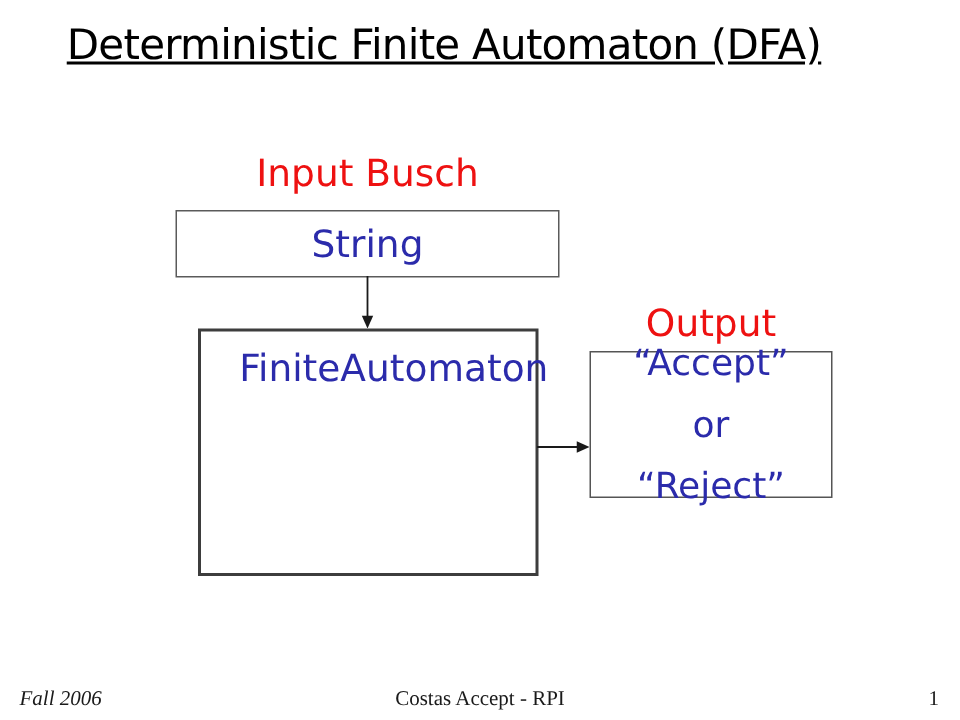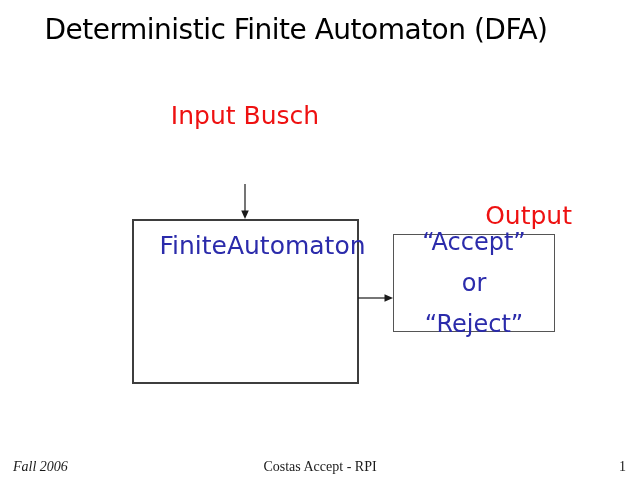--- a/index.html
+++ b/index.html
@@ -18,38 +18,38 @@
   .slide-title {
     position: absolute;
     top: 13px;
     left: 0;
     width: 592px;
     text-align: center;
     font-size: 28px;
     letter-spacing: -0.5px;
     color: #000000;
     white-space: nowrap;
+    text-decoration: underline;
   }
   .red-label {
     position: absolute;
     font-size: 25px;
     color: #ee1111;
     text-align: center;
     white-space: nowrap;
   }
   .input-tape-label {
     left: 117px;
     top: 101px;
     width: 256px;
   }
   .output-label {
-    left: 410px;
+    left: 393px;
     top: 201px;
     width: 162px;
-    text-align: right;
   }
   .diagram-box {
     position: absolute;
     background: #ffffff;
     box-sizing: border-box;
     color: #2b2bab;
   }
   .string-box {
     left: 117px;
     top: 140px;
@@ -113,20 +113,23 @@
 </style>
 </head>
 <body>
 
 <div class="slide">
 
   <div class="slide-title">Deterministic Finite Automaton (DFA)</div>
 
   <div class="red-label input-tape-label">Input Busch</div>
 
+  <div class="diagram-box string-box">
+    <span>String</span>
+  </div>
 
   <svg class="arrow-svg arrow-down" width="10" height="35" viewBox="0 0 10 35">
     <line x1="5" y1="0" x2="5" y2="28" stroke="#1a1a1a" stroke-width="1.2"></line>
     <polygon points="1.2,26.5 8.8,26.5 5,35" fill="#1a1a1a"></polygon>
   </svg>
 
   <div class="diagram-box automaton-box">
     <span>Finite</span>
     <span>Automaton</span>
   </div>

